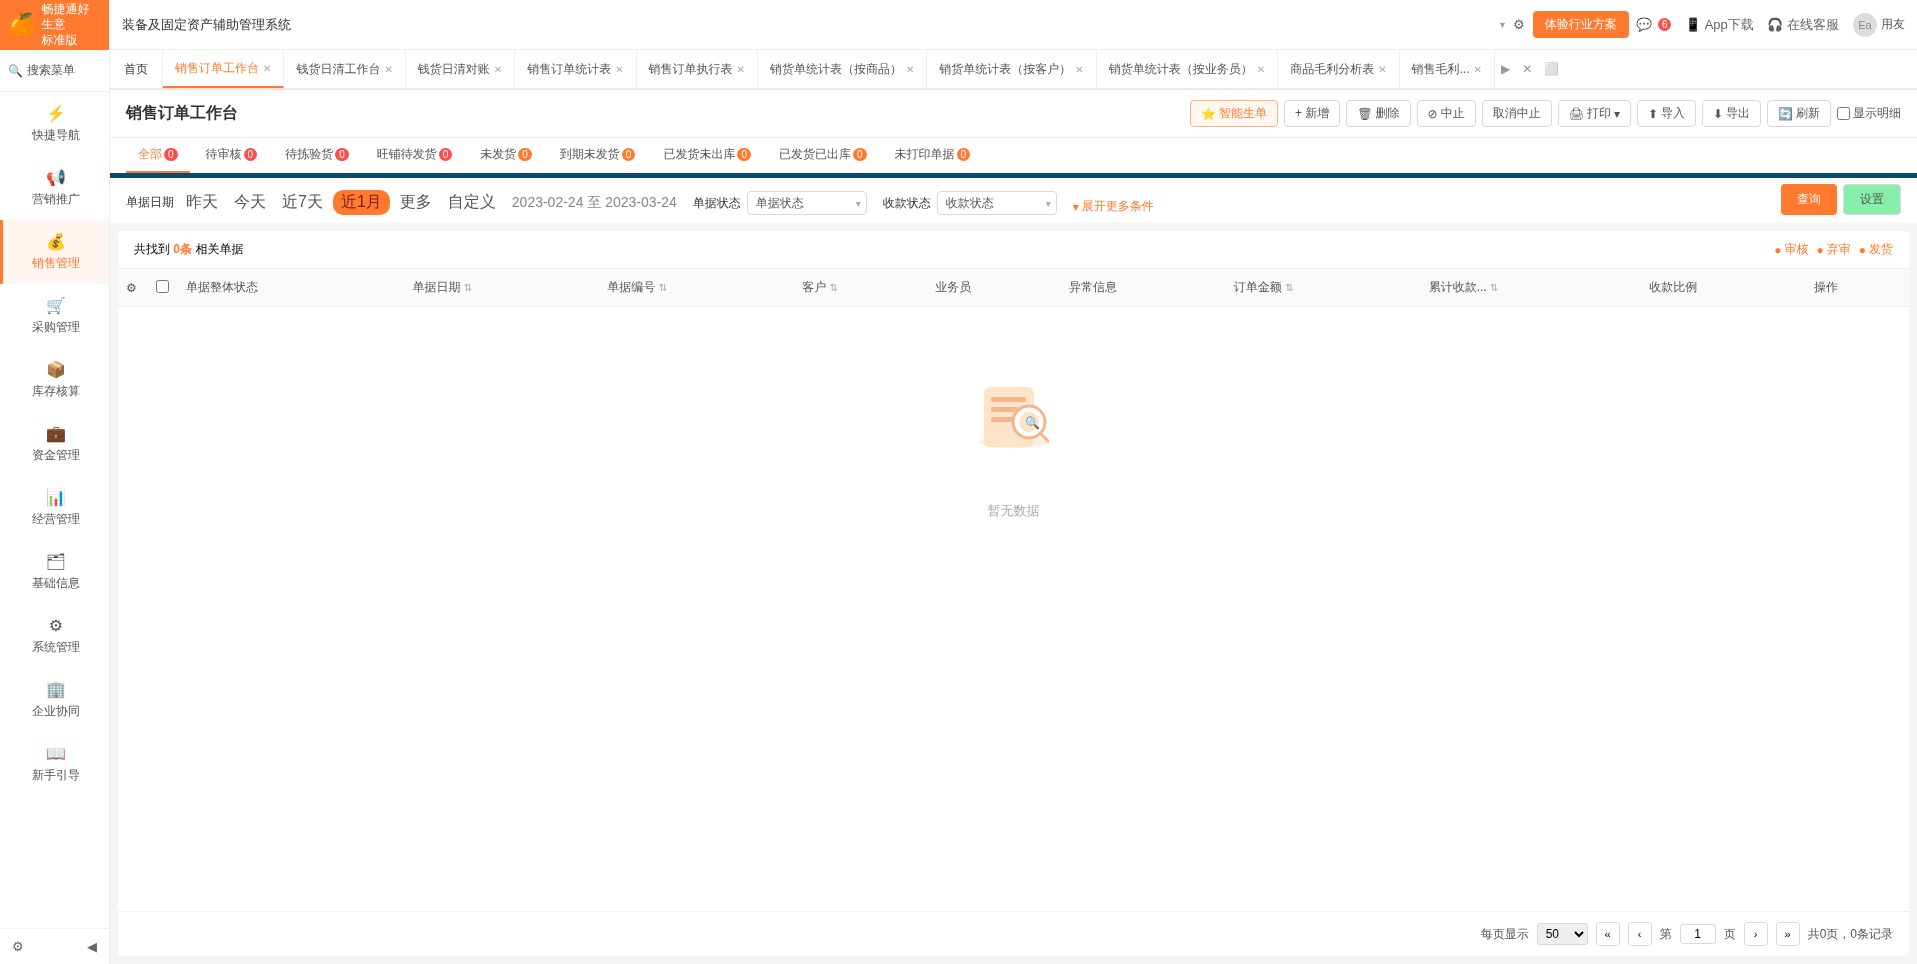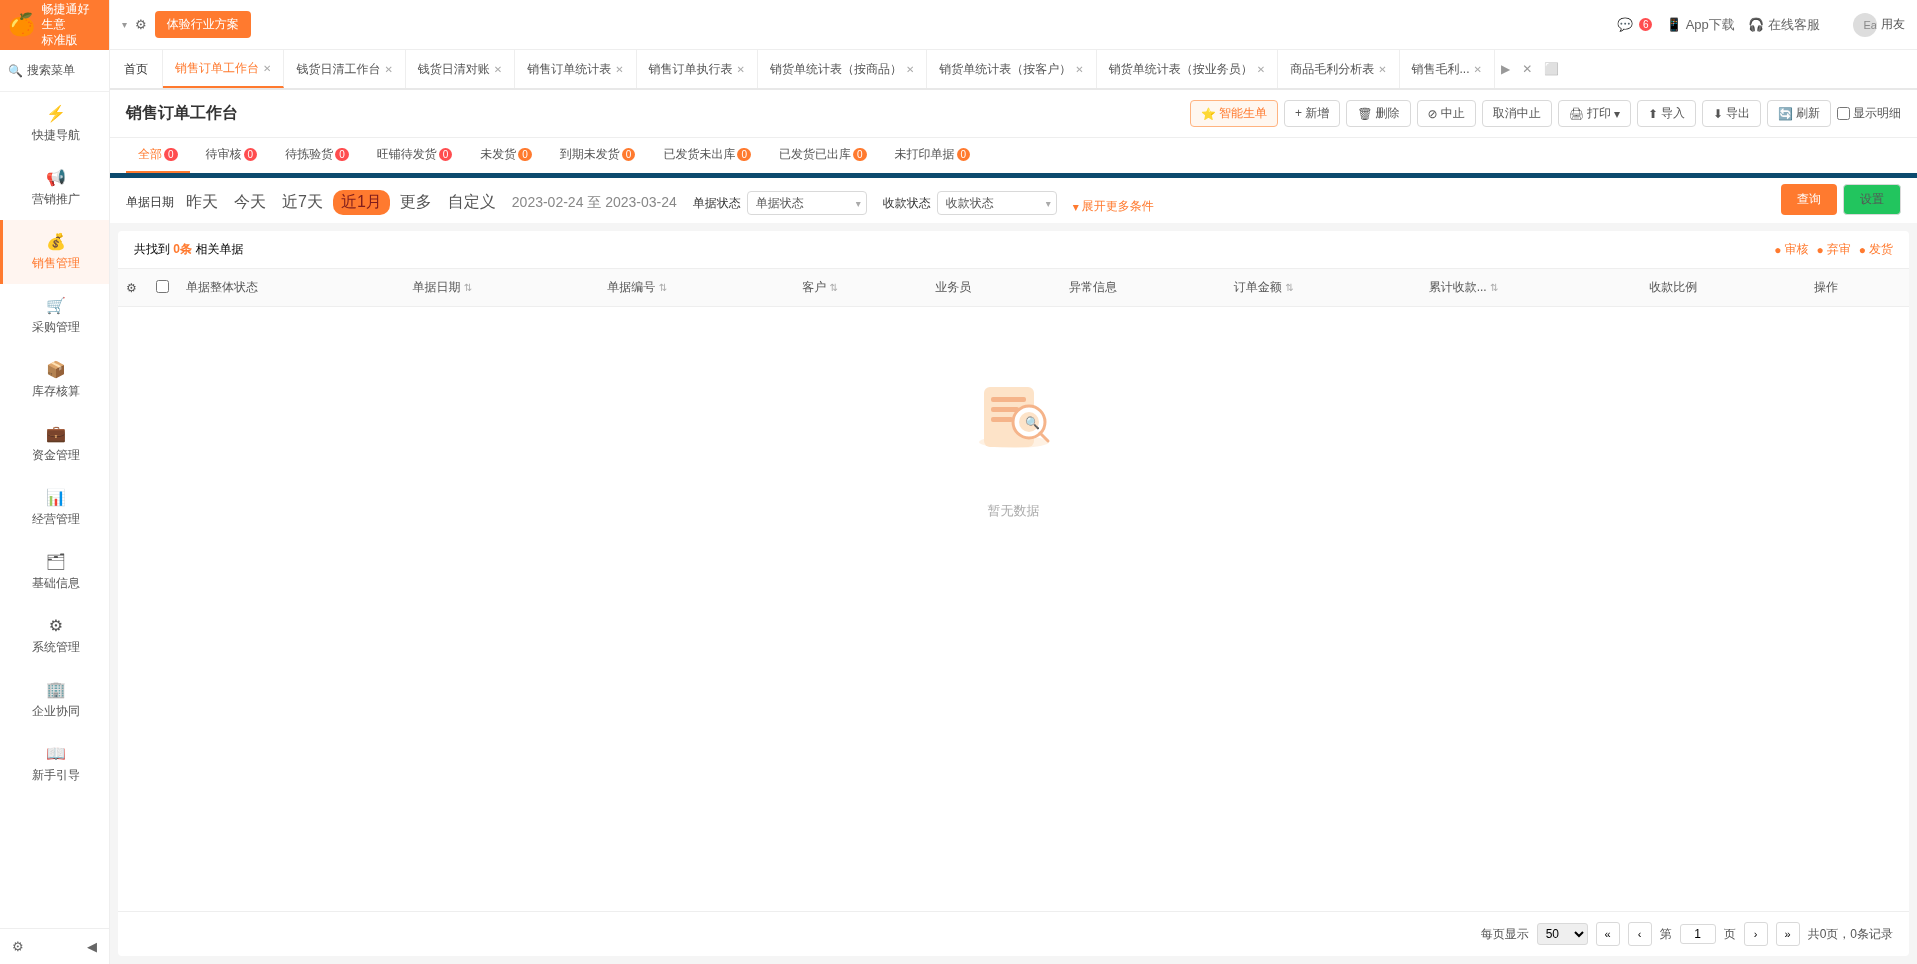--- a/index.html
+++ b/index.html
@@ -53,21 +53,21 @@
     .subtab-badge { background: #ff4d4f; color: #fff; border-radius: 10px; font-size: 10px; padding: 1px 4px; margin-left: 2px; }
     .subtab-badge-orange { background: #ff7a2f; color: #fff; border-radius: 10px; font-size: 10px; padding: 1px 4px; margin-left: 2px; }
     .filter-item { display: flex; align-items: center; gap: 6px; font-size: 12px; color: #555; }
     .filter-label { color: #333; white-space: nowrap; }
     .filter-quick-btns { display: flex; gap: 4px; }
     .filter-quick-btn { padding: 2px 6px; border: none; background: none; font-size: 16px; color: #555; cursor: pointer; border-radius: 3px; }
     .filter-quick-btn.active { background: #ff7a2f; color: #7f1d1d; border-radius: 10px; padding: 2px 8px; }
     .filter-select { border: 1px solid #d9d9d9; border-radius: 4px; padding: 4px 20px 4px 8px; font-size: 12px; color: #555; cursor: pointer; background: #fff; appearance: none; min-width: 120px; }
     .filter-expand { color: #ff7a2f; font-size: 12px; cursor: pointer; display: flex; align-items: center; gap: 3px; border: none; background: none; }
     .btn-query { background: #ff7a2f; color: #fff; border: none; border-radius: 4px; padding: 6px 16px; font-size: 12px; cursor: pointer; }
-    .btn-settings { background: #22c55e; border: 1px solid #d9d9d9; color: #555; border-radius: 4px; padding: 6px 16px; font-size: 12px; cursor: pointer; }
+    .btn-settings { background: #86efac; border: 1px solid #d9d9d9; color: #555; border-radius: 4px; padding: 6px 16px; font-size: 12px; cursor: pointer; }
 
     
     .table-area { flex: 1; background: #fff; margin: 8px; border-radius: 4px; display: flex; flex-direction: column; overflow: hidden; }
     .table-toolbar { padding: 10px 16px; display: flex; align-items: center; justify-content: space-between; border-bottom: 1px solid #eee; }
     .table-count-num { color: #ff7a2f; font-weight: 600; }
     .table-right-actions { display: flex; gap: 8px; }
     .table-action-btn { background: none; border: none; font-size: 12px; cursor: pointer; display: flex; align-items: center; gap: 3px; color: #555; }
     .table-action-btn.approve { color: #ff7a2f; }
     .table-action-btn.revoke { color: #ff7a2f; }
     .table-action-btn.ship { color: #ff7a2f; }
@@ -95,21 +95,21 @@
     .checkbox-col { width: 30px; }
     .settings-col { width: 30px; color: #aaa; }
 
     .filter-section { background: #fff; padding: 0 16px 8px 16px; }
     .filter-row2 { display: flex; align-items: flex-end; gap: 16px; flex-wrap: wrap; padding-top: 6px; }
     .select-wrapper { position: relative; display: inline-block; }
     .select-wrapper::after { content: '▾'; position: absolute; right: 6px; top: 50%; transform: translateY(-50%); font-size: 10px; color: #aaa; pointer-events: none; }
 
     .topbar-right-section { display: flex; align-items: center; gap: 14px; margin-left: auto; }
     .topbar-user { display: flex; align-items: center; gap: 4px; color: #555; font-size: 12px; }
-    .user-avatar { width: 24px; height: 24px; border-radius: 50%; background: #ddd; display: flex; align-items: center; justify-content: flex-end; font-size: 11px; color: #888; overflow: hidden; margin-left: 19px; }
+    .user-avatar { width: 24px; height: 24px; border-radius: 50%; background: #ddd; display: flex; align-items: center; justify-content: center; font-size: 11px; color: #888; overflow: hidden; }
   </style>
 </head>
 <body>
 
 <div class="sidebar">
   <div class="sidebar-logo">
     <span class="sidebar-logo-icon">🍊</span>
     <span class="sidebar-logo-text" style="white-space: pre-line;">畅捷通好生意
 标准版</span>
   </div>
@@ -168,20 +168,21 @@
 
   <div class="sidebar-bottom">
     <button class="topbar-icon-btn">⚙</button>
     <button class="topbar-icon-btn">◀</button>
   </div>
 </div>
 
 <div class="main">
 
   <div class="topbar">
+    <span class="topbar-title">装备及固定资产辅助管理系统</span>
     <span class="dropdown-arrow">▾</span>
     <button class="topbar-icon-btn">⚙</button>
     <button class="topbar-btn-industry">体验行业方案</button>
 
     <div class="topbar-right-section">
       <button class="topbar-icon-btn">
         <span>💬</span>
         <span class="badge">6</span>
       </button>
       <button class="topbar-icon-btn">

